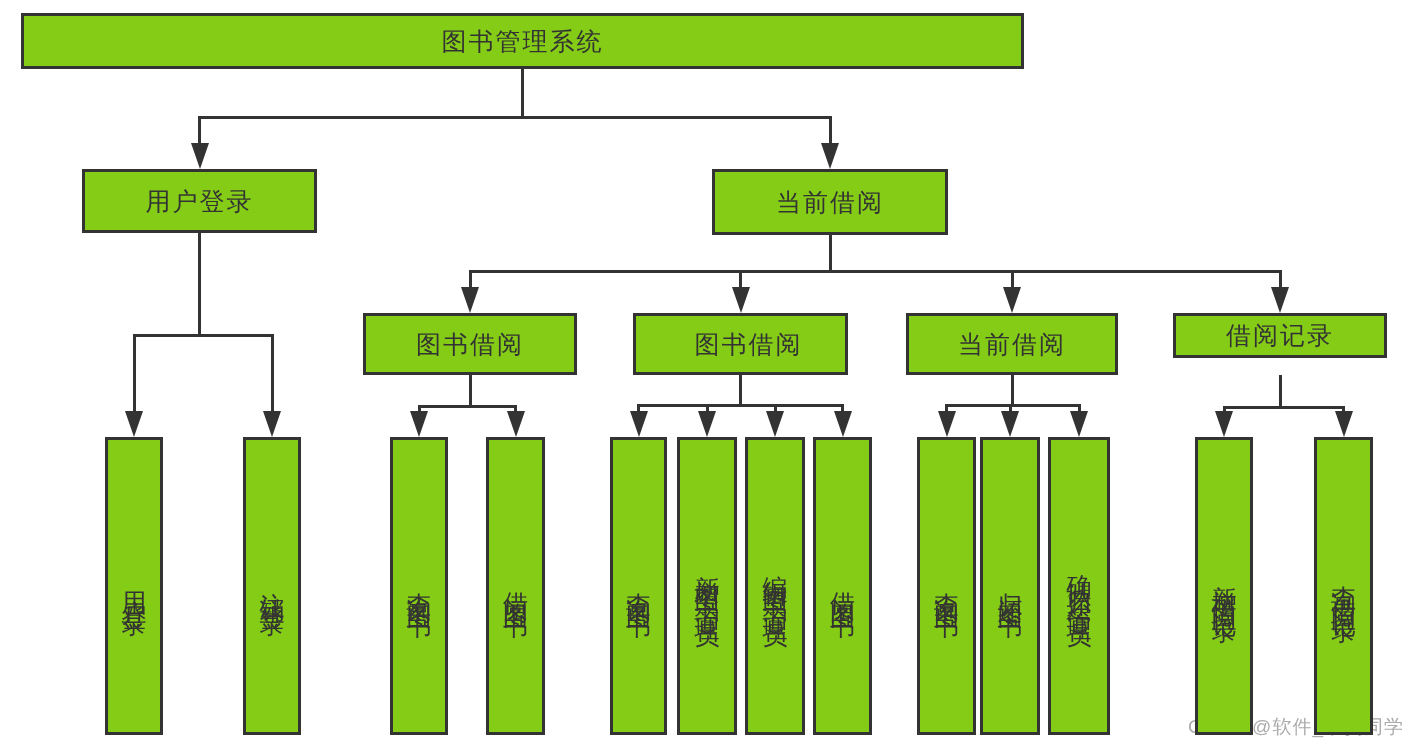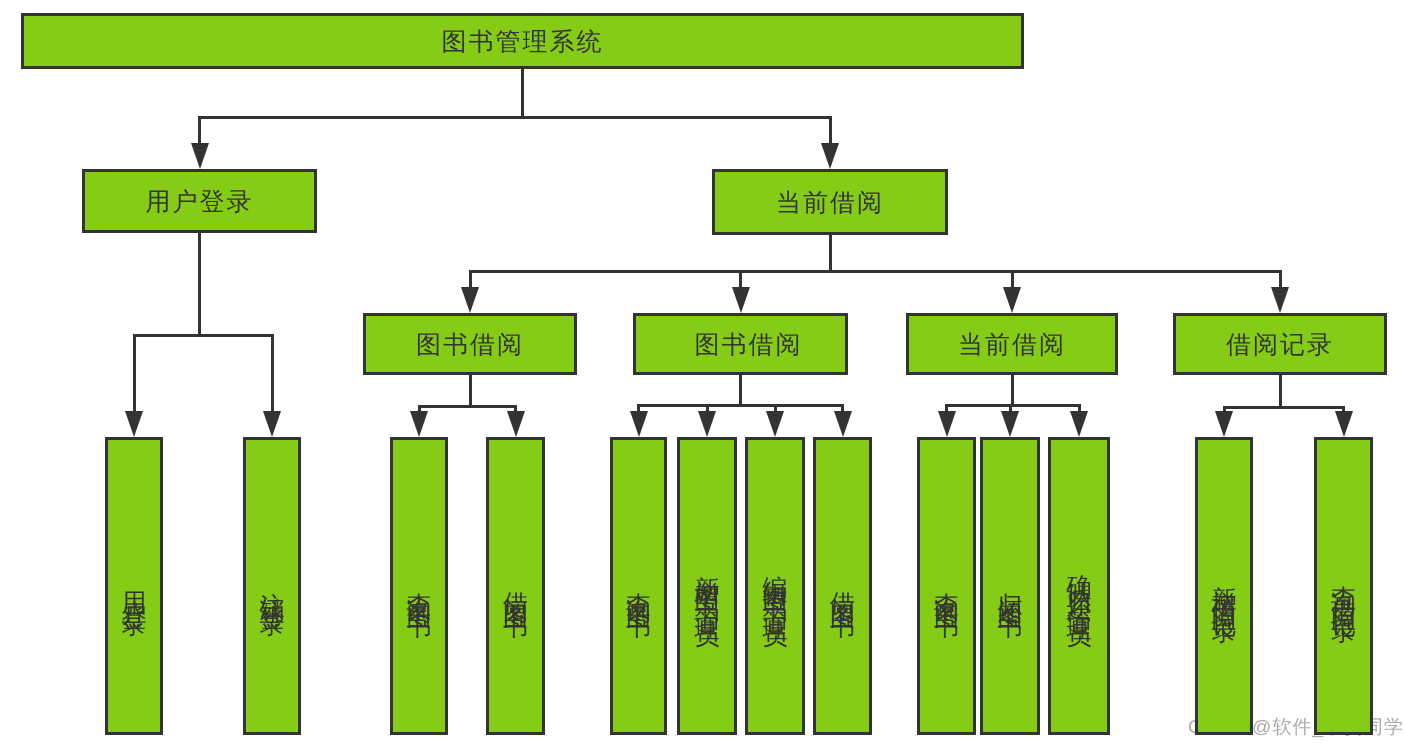--- a/index.html
+++ b/index.html
@@ -70,21 +70,21 @@
     </div>
     <div class="node h" style="left: 363px; top: 313px; width: 214px; height: 62px;">
       <span class="lbl">图书借阅</span>
     </div>
     <div class="node h" style="left: 633px; top: 313px; width: 215px; height: 62px; padding-left: 16px;">
       <span class="lbl">图书借阅</span>
     </div>
     <div class="node h" style="left: 906px; top: 313px; width: 212px; height: 62px;">
       <span class="lbl">当前借阅</span>
     </div>
-    <div class="node h" style="left: 1173px; top: 313px; width: 214px; height: 62px;">
+    <div class="node h" style="left: 1173px; top: 313px; width: 214px; height: 45px;">
       <span class="lbl">借阅记录</span>
     </div>
     <div class="node v" style="left: 105px; top: 437px; width: 58px; height: 298px;">
       <span class="lbl">用户登录</span>
     </div>
     <div class="node v" style="left: 243px; top: 437px; width: 58px; height: 298px;">
       <span class="lbl">注销登录</span>
     </div>
     <div class="node v" style="left: 390px; top: 437px; width: 58px; height: 298px;">
       <span class="lbl">查询图书</span>

